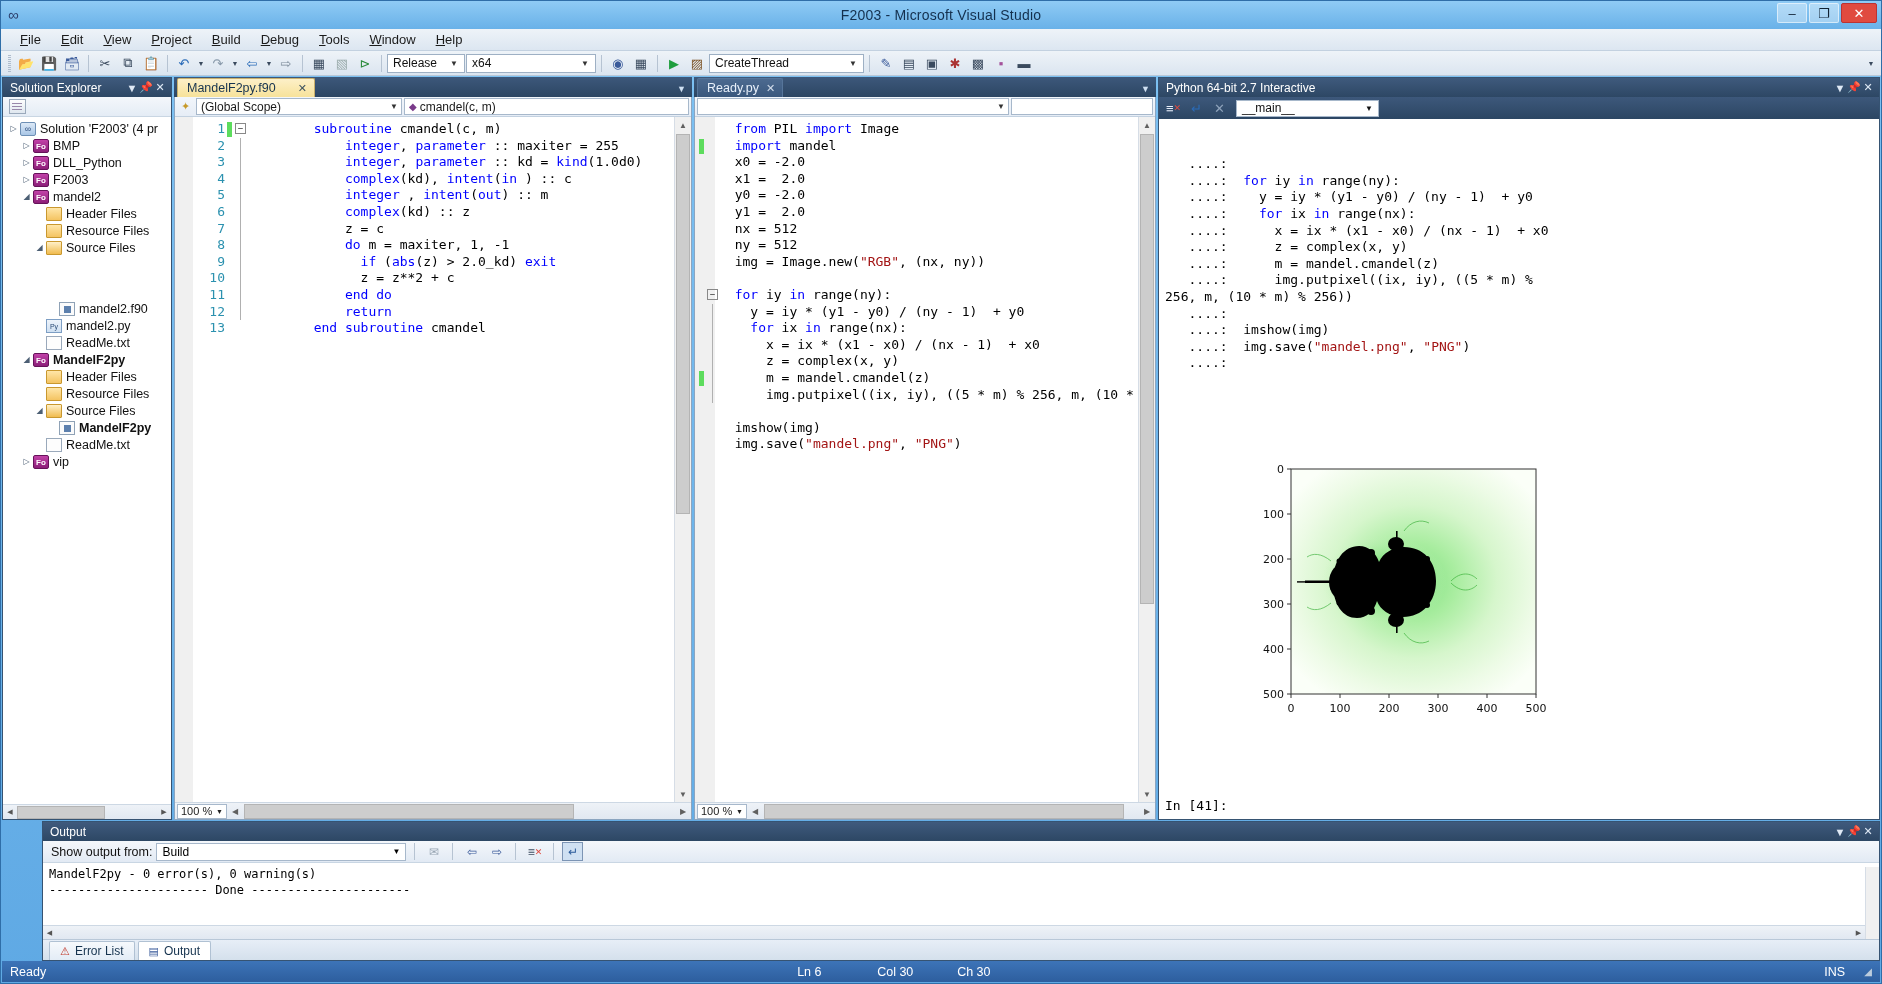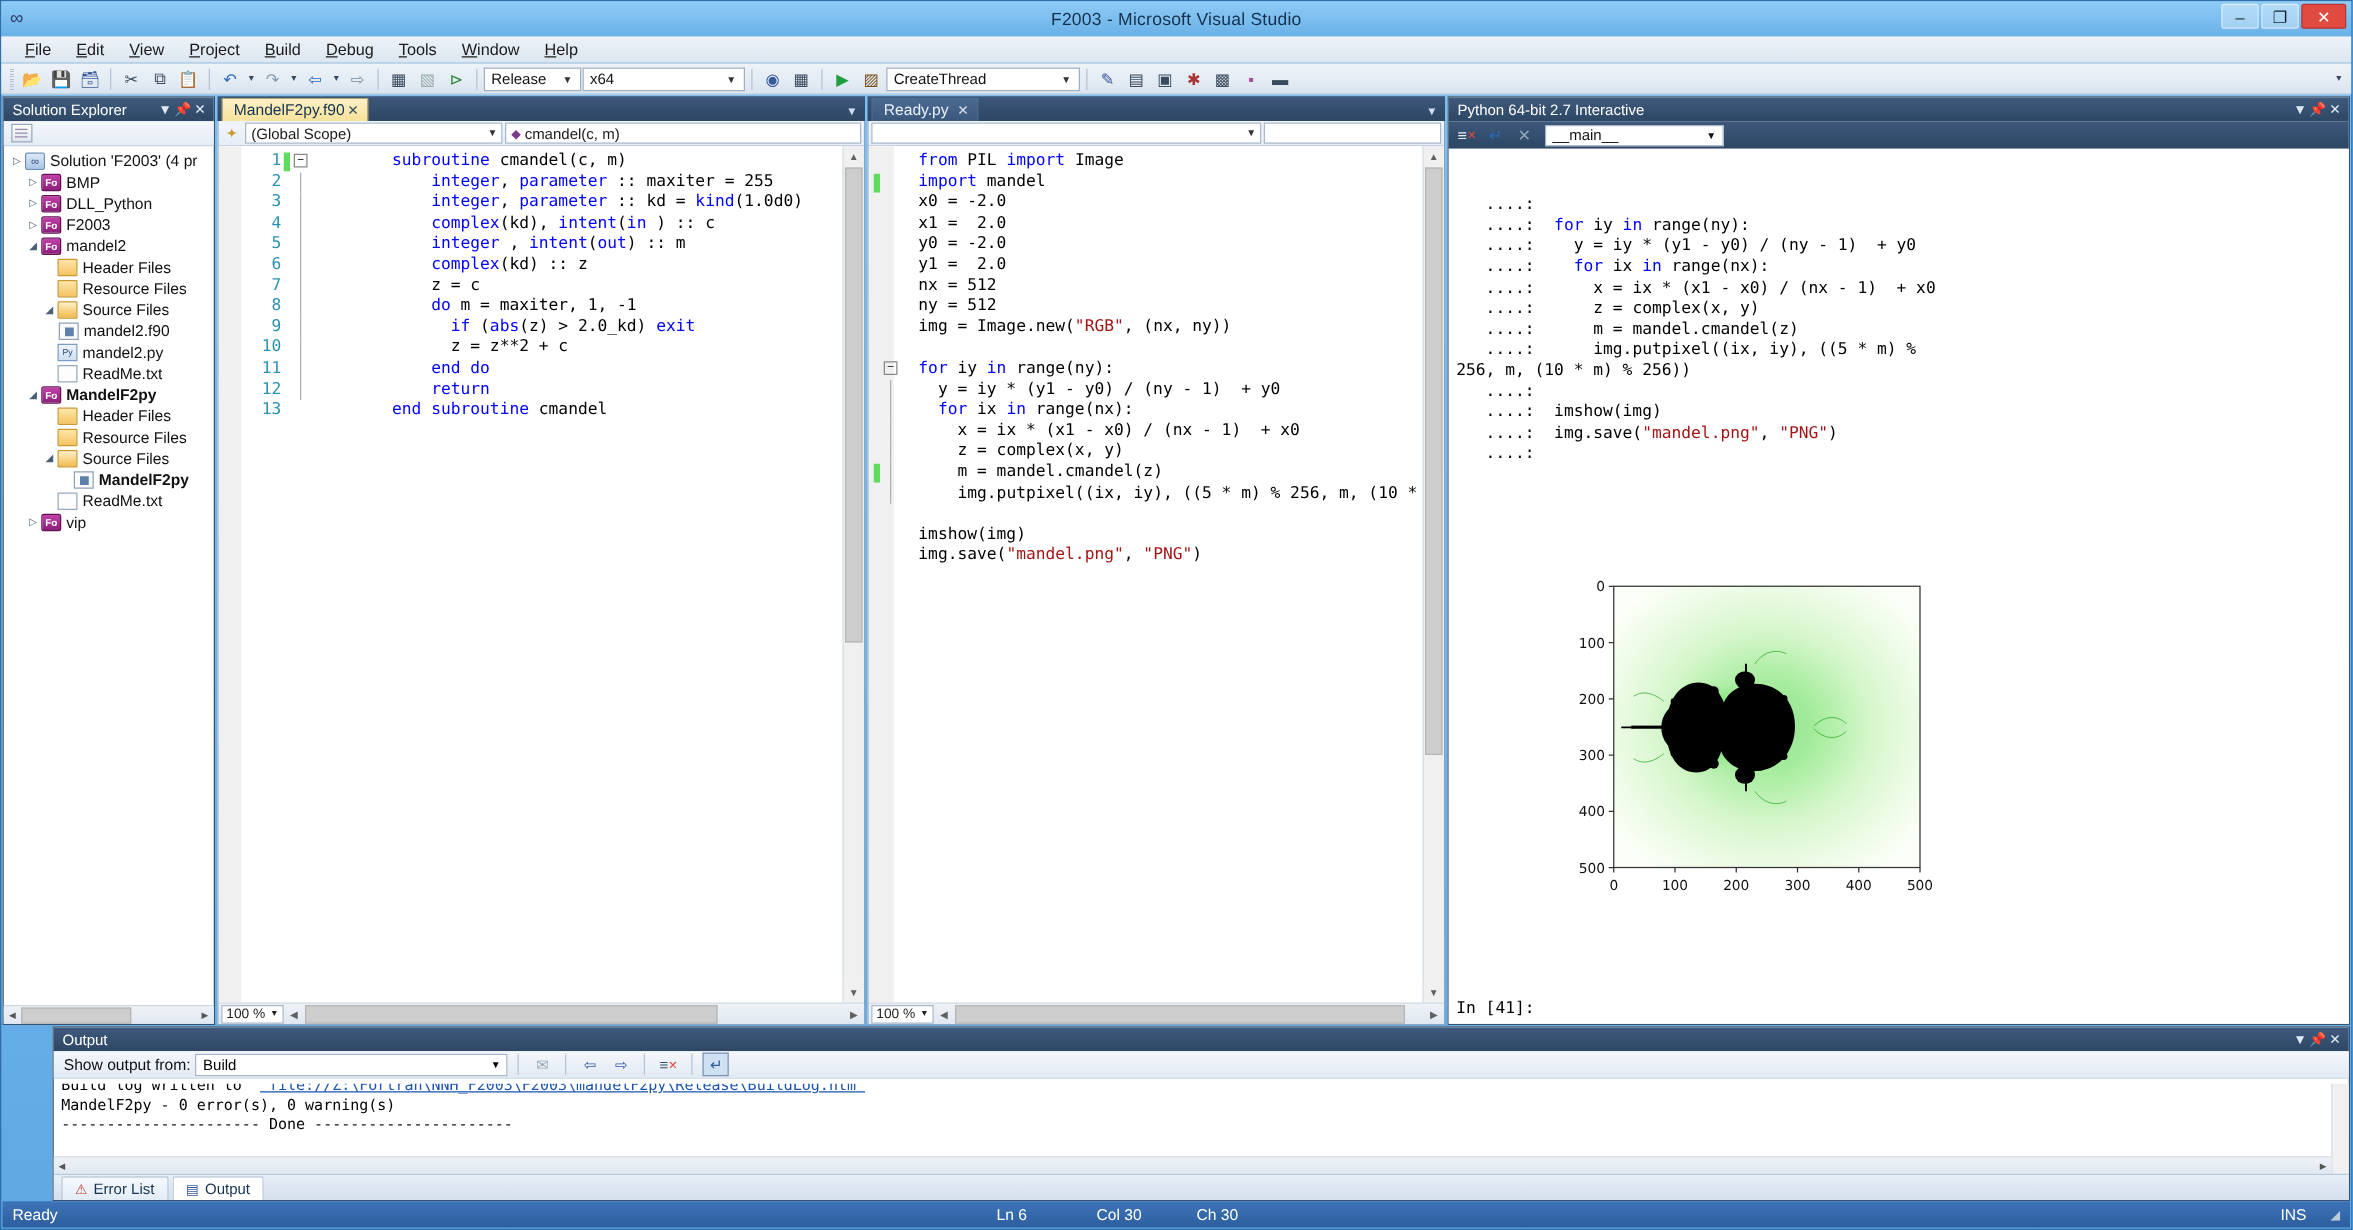--- a/index.html
+++ b/index.html
@@ -88,21 +88,21 @@
   .ico.file { background:#fdfdfd; border:1px solid #9aa9bb; }
   .ico.file.py { background:linear-gradient(#eef4fb,#cfe0f2); border:1px solid #7d9ec4;
      color:#2a4b76; font-size:7px; text-align:center; line-height:13px; }
   .ico.file.f90 { background:#fbfbfb; border:1px solid #8fa2b6; }
   .ico.file.f90:after { content:""; position:absolute; left:4px; top:3px; width:7px; height:7px;
      background:#5d80ad; }
 
   
   .tabstrip { height:20px; background:linear-gradient(#3d587b,#2c4663); display:flex;
      align-items:flex-end; padding-left:3px; position:relative; }
-  .tab { height:19px; display:flex; align-items:center; gap:2px; padding:0 7px 0 9px;
+  .tab { height:19px; display:flex; align-items:center; gap:22px; padding:0 7px 0 9px;
      font-size:12.5px; color:#16334f; background:linear-gradient(#fdf0c8,#f7e29a);
      border:1px solid #c9b06c; border-bottom:none; border-radius:2px 2px 0 0; }
   .tab-dark { height:19px; display:flex; align-items:center; gap:7px; padding:0 7px 0 9px;
      font-size:12.5px; color:#e8f0fa; background:linear-gradient(#4c6a90,#3a587d);
      border:1px solid #56759a; border-bottom:none; border-radius:2px 2px 0 0; }
   .tab .x, .tab-dark .x { font-size:11px; opacity:.85; }
   .tabstrip .chev { position:absolute; right:6px; bottom:3px; color:#cfe0f2; font-size:9px; }
 
   .navbar { height:20px; background:linear-gradient(#f2f6fb,#e6edf6);
      border-bottom:1px solid #c3d1e0; display:flex; align-items:center; gap:2px; padding:0 2px; }
@@ -302,21 +302,21 @@
           <div class="tnode" style="padding-left: 30px;">
             <span class="exp none">▷</span>
             <span class="ico folder"></span>
             <span class="lbl">Resource Files</span>
           </div>
           <div class="tnode" style="padding-left: 30px;">
             <span class="exp">◢</span>
             <span class="ico folder open"></span>
             <span class="lbl">Source Files</span>
           </div>
-          <div class="tnode" style="padding-left: 31px;">
+          <div class="tnode" style="padding-left: 43px; margin-top: 44px;">
             <span class="exp none">▷</span>
             <span class="ico file f90"></span>
             <span class="lbl">mandel2.f90</span>
           </div>
           <div class="tnode" style="padding-left: 30px;">
             <span class="exp none">▷</span>
             <span class="ico file py">Py</span>
             <span class="lbl">mandel2.py</span>
           </div>
           <div class="tnode" style="padding-left: 30px;">
@@ -587,21 +587,21 @@
         <span class="tb-sep"></span>
         <span class="out-btn" style="color:#9aa7b5">✉</span>
         <span class="tb-sep"></span>
         <span class="out-btn" style="color:#3a5a9a">⇦</span>
         <span class="out-btn" style="color:#3a5a9a">⇨</span>
         <span class="tb-sep"></span>
         <span class="out-btn">≡<sub style="color:#e04a3f;font-size:9px">✕</sub></span>
         <span class="tb-sep"></span>
         <span class="out-btn" style="color:#2a5a9a;border:1px solid #7c94b4;background:#cfe0f2">↵</span>
       </div>
-      <div class="out-text" id="out-text"><div style="margin-top: -6px;">Build log written to  <span class="link">"file://Z:\Fortran\NNH_F2003\F2003\mandelF2py\Release\BuildLog.htm"</span></div><div>MandelF2py - 0 error(s), 0 warning(s)</div><div></div><div></div><div>---------------------- Done ----------------------</div></div>
+      <div class="out-text" id="out-text"><div>MandelF2py - 0 error(s), 0 warning(s)</div><div></div><div></div><div>---------------------- Done ----------------------</div></div>
       <div style="position:absolute;right:0;top:45px;bottom:21px;width:14px;background:#f0f0f0;border-left:1px solid #d6dde6"></div>
       <div style="position:absolute;left:0;right:14px;bottom:21px;height:14px;background:linear-gradient(#eef2f7,#e1e8f1);border-top:1px solid #cdd8e4;display:flex;align-items:center">
         <span style="width:13px;text-align:center;font-size:7px;color:#555">◀</span>
         <span style="flex:1"></span>
         <span style="width:13px;text-align:center;font-size:7px;color:#555">▶</span>
       </div>
       <div class="out-tabs" id="out-tabs">
           <div class="out-tab">
             <span style="font-size:11px;color:#c0392b">⚠</span>
             <span>Error List</span>

